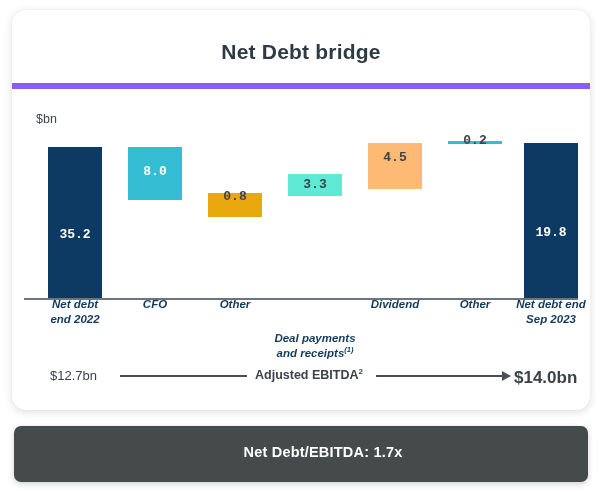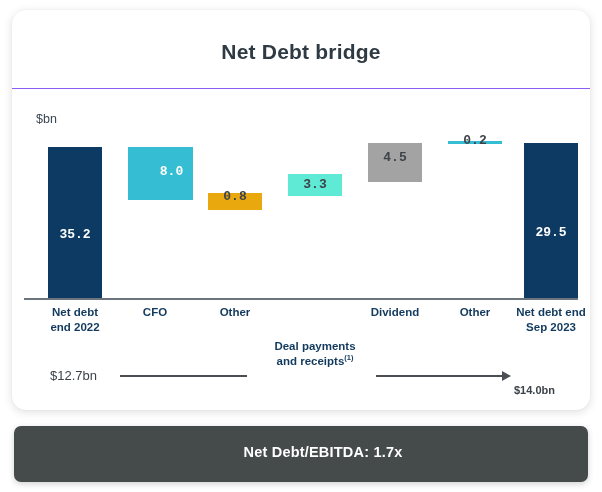--- a/index.html
+++ b/index.html
@@ -28,21 +28,21 @@
     box-shadow: 0 2px 10px rgba(0,0,0,0.13), 0 0 2px rgba(0,0,0,0.06);
     overflow: hidden;
   }
 
   .card-header {
     position: absolute;
     left: 0;
     top: 0;
     width: 100%;
     height: 79px;
-    border-bottom: 1px solid #8b5cf6;
+    border-bottom: 6px solid #8b5cf6;
     box-sizing: border-box;
   }
   .card-title {
     position: absolute;
     left: 0;
     top: 30px;
     width: 100%;
     text-align: center;
     font-size: 21px;
     font-weight: bold;
@@ -85,26 +85,27 @@
     left: 12px;
     top: 208px;
     width: 554px;
     height: 1.5px;
     background: #6c757d;
   }
 
   
   .cat-label {
     position: absolute;
-    top: 215px;
+    top: 207px;
     text-align: center;
     font-size: 11.5px;
     font-weight: bold;
     color: #123a5e;
     line-height: 15px;
+    font-style: italic;
   }
   .cat-label sup {
     font-size: 7.5px;
     vertical-align: super;
     line-height: 0;
   }
 
   
   .ebitda-row {
     position: absolute;
@@ -128,24 +129,23 @@
     font-size: 12.5px;
     font-weight: bold;
     color: #3b4249;
     white-space: nowrap;
   }
   .ebitda-mid sup { font-size: 8px; vertical-align: super; line-height: 0; }
   .ebitda-right {
     position: absolute;
     left: 490px;
     top: 6px;
-    font-size: 11px;
+    font-size: 17px;
     font-weight: bold;
     color: #3b4249;
-    margin-top: 16px;
   }
   .conn-left {
     position: absolute;
     left: 96px;
     top: 13px;
     width: 127px;
     height: 1.5px;
     background: #4a4f55;
   }
   .conn-right {
@@ -199,55 +199,56 @@
     <div class="card-title">Net Debt bridge</div>
   </div>
 
   <div class="plot">
     <div class="unit-label">$bn</div>
 
     <div id="bars-layer">
         <div class="bar" style="left: 36px; top: 57px; width: 54px; height: 151px; background: rgb(13, 58, 99);">
           <div class="bar-value" style="top: 80px; color: rgb(255, 255, 255);">35.2</div>
         </div>
-        <div class="bar" style="left: 116px; top: 57px; width: 54px; height: 53px; background: rgb(53, 189, 211); padding-left: 11px;">
+        <div class="bar" style="left: 116px; top: 57px; width: 54px; height: 53px; background: rgb(53, 189, 211);">
           <div class="bar-value" style="top: 17px; color: rgb(255, 255, 255);">8.0</div>
         </div>
-        <div class="bar" style="left: 196px; top: 103px; width: 54px; height: 17px; background: rgb(233, 168, 14);">
+        <div class="bar" style="left: 196px; top: 103px; width: 54px; height: 24px; background: rgb(233, 168, 14);">
           <div class="bar-value" style="top: -4px; color: rgb(62, 67, 73);">0.8</div>
         </div>
         <div class="bar" style="left: 276px; top: 84px; width: 54px; height: 22px; background: #5eead4;">
           <div class="bar-value" style="top: 3px; color: rgb(62, 67, 73);">3.3</div>
         </div>
-        <div class="bar" style="left: 356px; top: 53px; width: 54px; height: 39px; background: #a3a3a3;">
+        <div class="bar" style="left: 356px; top: 53px; width: 54px; height: 46px; background: #fdba74;">
           <div class="bar-value" style="top: 7px; color: rgb(62, 67, 73);">4.5</div>
         </div>
         <div class="bar" style="left: 436px; top: 51px; width: 54px; height: 3px; background: rgb(53, 189, 211);">
           <div class="bar-value" style="top: -8px; color: rgb(62, 67, 73);">0.2</div>
         </div>
         <div class="bar" style="left: 512px; top: 53px; width: 54px; height: 155px; background: rgb(13, 58, 99);">
-          <div class="bar-value" style="top: 82px; color: rgb(255, 255, 255);">29.5</div>
+          <div class="bar-value" style="top: 82px; color: rgb(255, 255, 255);">19.8</div>
         </div>
       </div>
 
     <div class="axis-line"></div>
 
     <div id="labels-layer">
         <div class="cat-label" style="left: 14px; width: 98px;">Net debt<br>end 2022</div>
         <div class="cat-label" style="left: 94px; width: 98px;">CFO</div>
         <div class="cat-label" style="left: 174px; width: 98px;">Other</div>
         <div class="cat-label" style="left: 254px; width: 98px; margin-top: 34px;">Deal payments<br>and receipts<sup>(1)</sup></div>
         <div class="cat-label" style="left: 334px; width: 98px;">Dividend</div>
         <div class="cat-label" style="left: 414px; width: 98px;">Other</div>
         <div class="cat-label" style="left: 490px; width: 98px;">Net debt end<br>Sep 2023</div>
       </div>
 
     <div class="ebitda-row">
       <div class="ebitda-left">$12.7bn</div>
       <div class="conn-left"></div>
+      <div class="ebitda-mid"><span>Adjusted EBITDA</span><sup>2</sup></div>
       <div class="conn-right"></div>
       <div class="arrow-head"></div>
       <div class="ebitda-right">$14.0bn</div>
     </div>
   </div>
 
 </div>
 
 <div class="footer-banner">
   <div class="footer-text">Net Debt/EBITDA: 1.7x</div>

